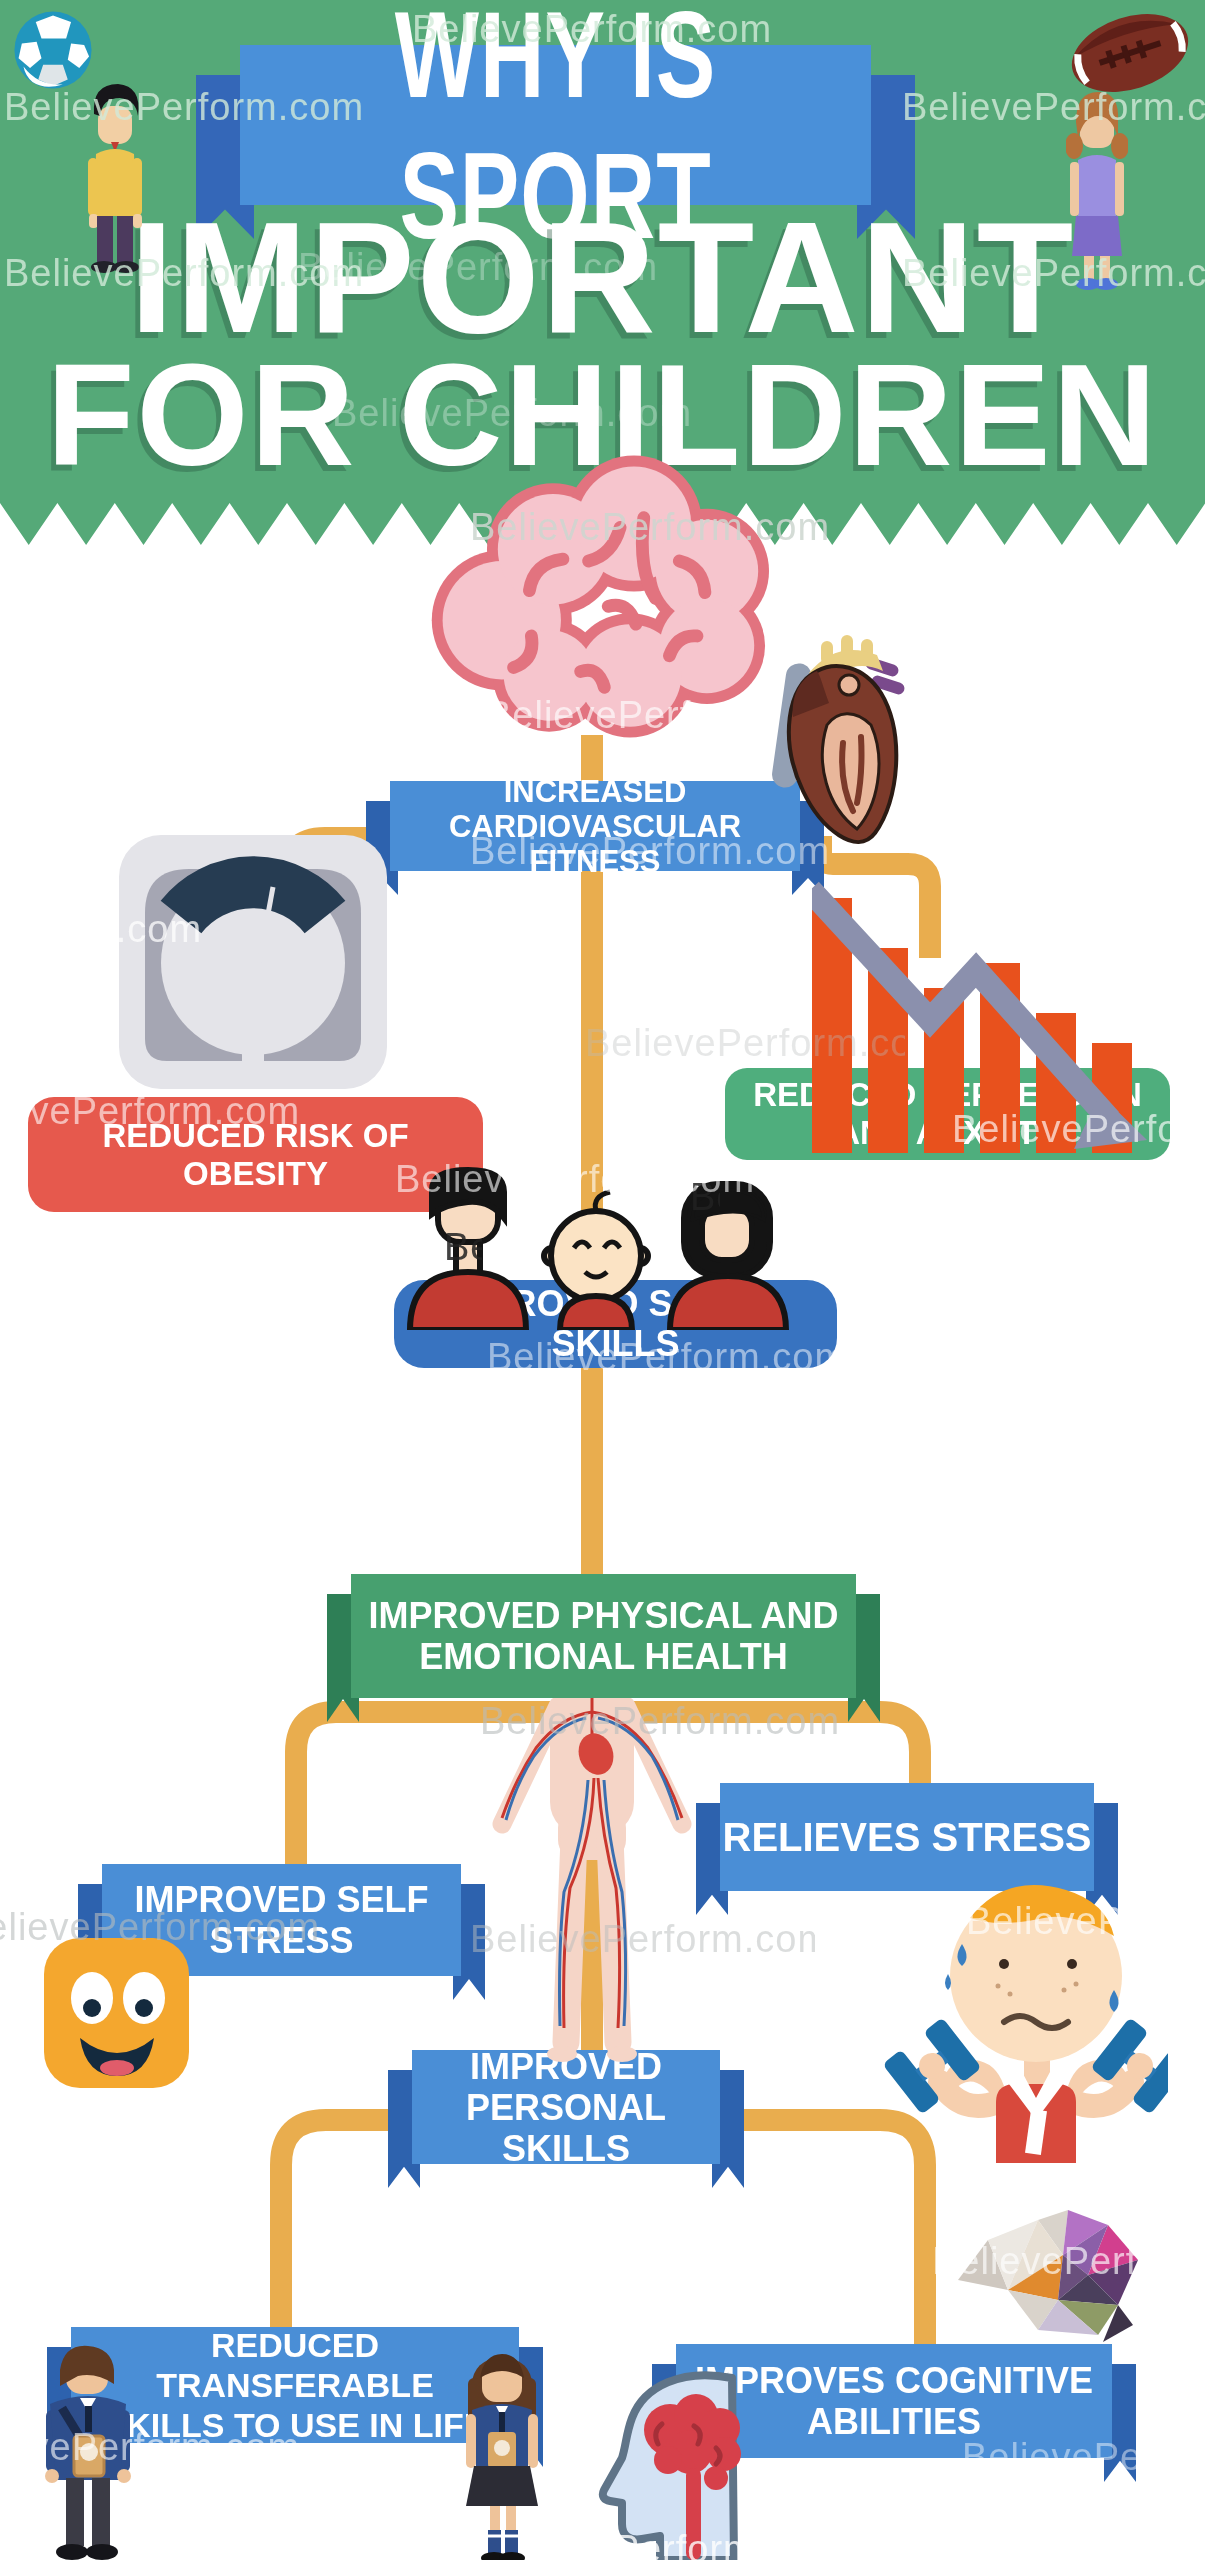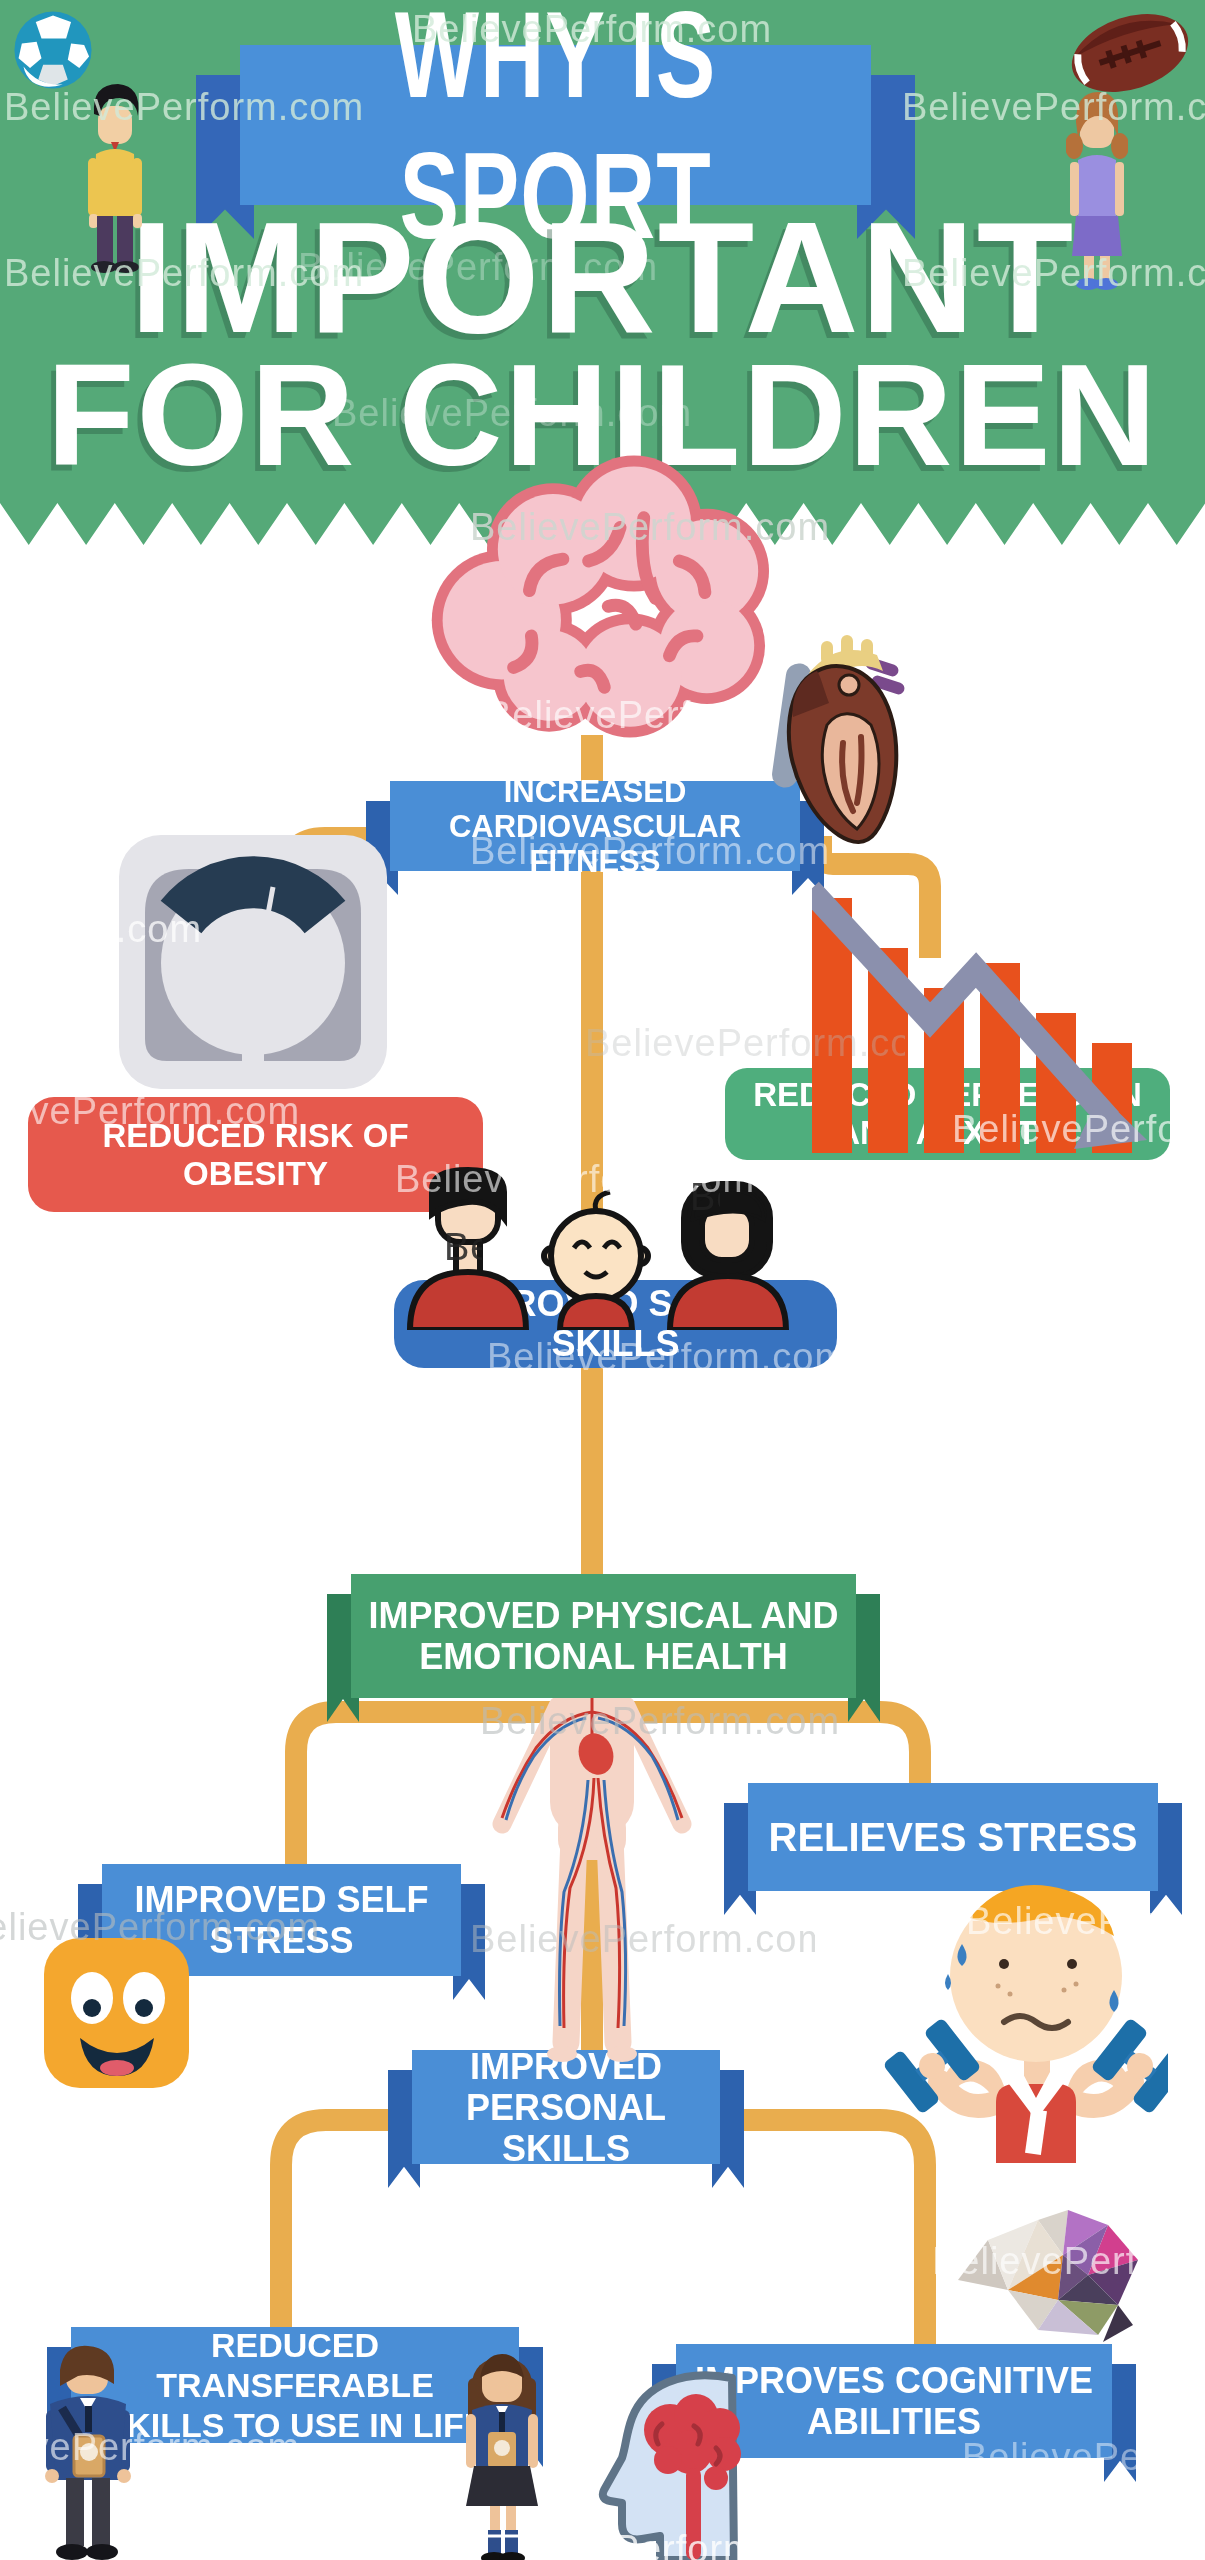--- a/index.html
+++ b/index.html
@@ -27,21 +27,21 @@
   #rib-title .rib-main{background:#4a90d9;}
   #rib-title .tab{background:#3467b8;width:58px;top:30px;bottom:-34px;}
   #rib-title .tab.l{left:-44px;} #rib-title .tab.r{right:-44px;}
   #rib-title .ln{font-size:96px;transform:scale(.93,1.28);letter-spacing:1px;}
   #rib-cardio{left:390px;top:781px;width:410px;height:90px;}
   #rib-cardio .ln{font-size:31px;line-height:35px;}
   #rib-physical{left:351px;top:1574px;width:505px;height:124px;}
   #rib-physical .ln{font-size:36px;line-height:41px;}
   #rib-esteem{left:102px;top:1864px;width:359px;height:112px;}
   #rib-esteem .ln{font-size:36px;line-height:41px;}
-  #rib-stress{left:720px;top:1783px;width:410px;height:108px;margin-left:28px;}
+  #rib-stress{left:720px;top:1783px;width:374px;height:108px;}
   #rib-stress .ln{font-size:40px;}
   #rib-personal{left:412px;top:2050px;width:308px;height:114px;}
   #rib-personal .ln{font-size:36px;line-height:41px;}
   #rib-transfer{left:71px;top:2327px;width:448px;height:116px;}
   #rib-transfer .ln{font-size:34px;line-height:40px;}
   #rib-cog{left:676px;top:2344px;width:436px;height:114px;}
   #rib-cog .ln{font-size:36px;line-height:41px;}
   
   .pill{position:absolute;z-index:3;color:#fff;font-weight:bold;display:flex;flex-direction:column;
         justify-content:center;align-items:center;text-align:center;}

